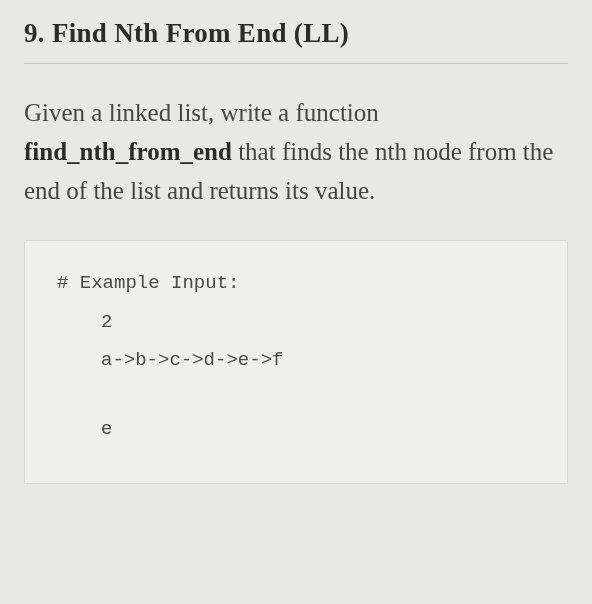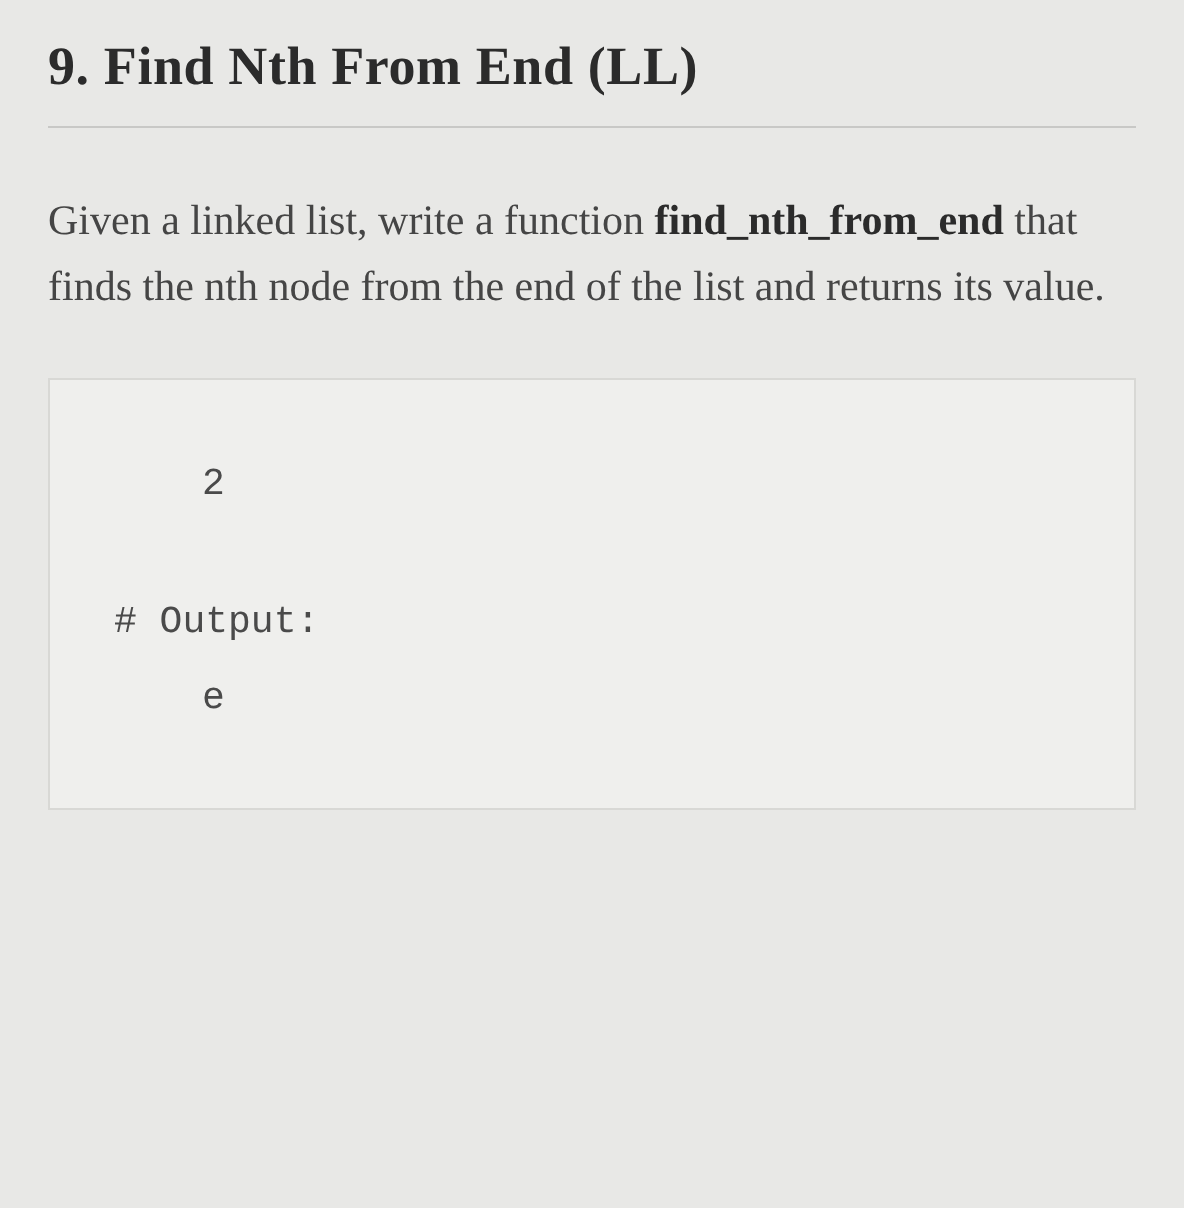--- a/index.html
+++ b/index.html
@@ -18,21 +18,21 @@
     .title {
       font-size: 27px;
       font-weight: bold;
       color: #2b2b2b;
       padding-bottom: 14px;
       border-bottom: 1px solid #c8c8c6;
       margin-bottom: 30px;
       letter-spacing: 0.3px;
     }
     .description {
-      font-size: 21px;
+      font-size: 25px;
       line-height: 1.55;
       color: #454545;
       margin-bottom: 30px;
     }
     .fn-name {
       font-weight: bold;
       color: #2b2b2b;
     }
     .code-block {
       background: #efefed;
@@ -59,20 +59,21 @@
 </head>
 <body>
 
 <h1 class="title">9. Find Nth From End (LL)</h1>
 
 <p class="description">
   <span>Given a linked list, write a function </span><span class="fn-name">find_nth_from_end</span><span> that finds the nth node from the end of the list and returns its value.</span>
 </p>
 
 <div class="code-block">
+  <div class="code-line"># Example Input:</div>
   <div class="spacer"></div>
   <div class="code-line indent-1">2</div>
   <div class="spacer"></div>
+  <div class="code-line indent-1">a-&gt;b-&gt;c-&gt;d-&gt;e-&gt;f</div>
   <div class="spacer-lg"></div>
-  <div class="code-line"># Output:</div>
   <div class="spacer"></div>
   <div class="code-line indent-1">e</div>
 </div>
 
 </body></html>

